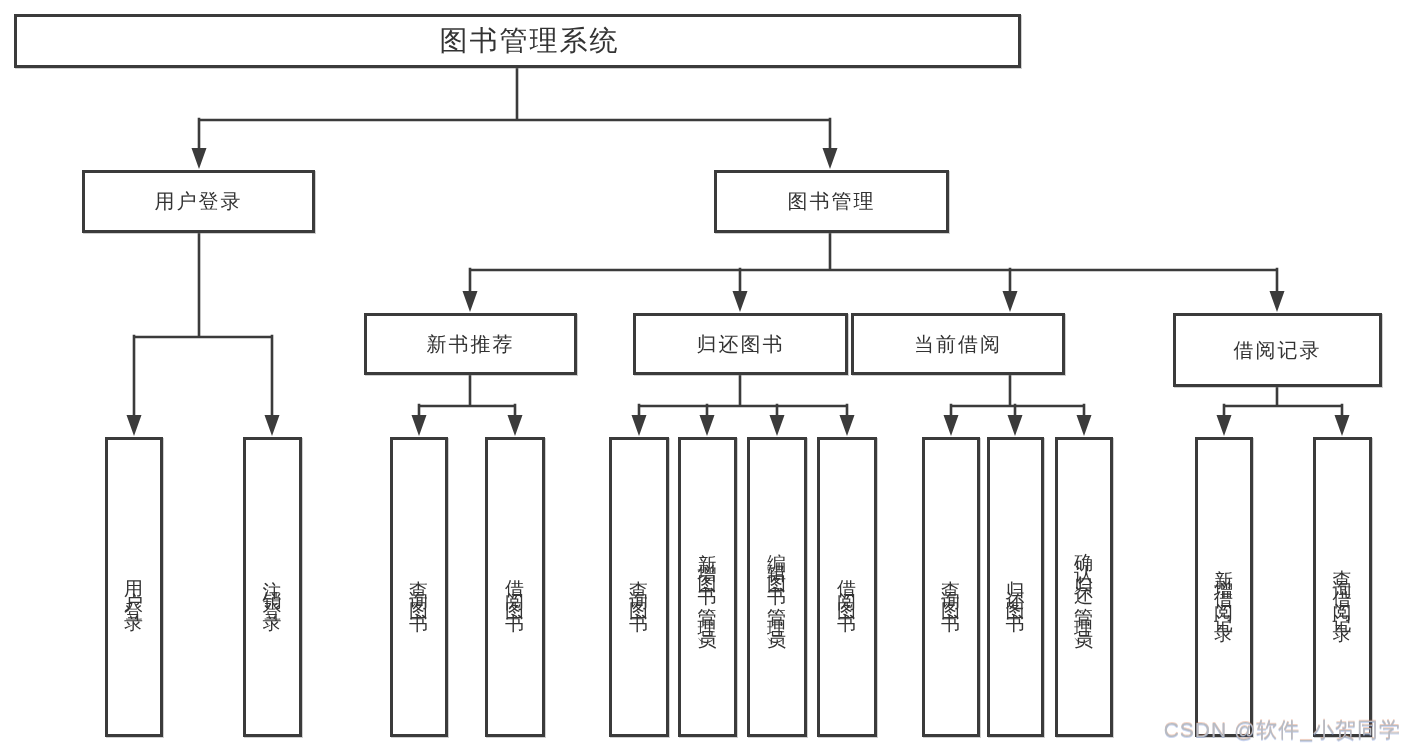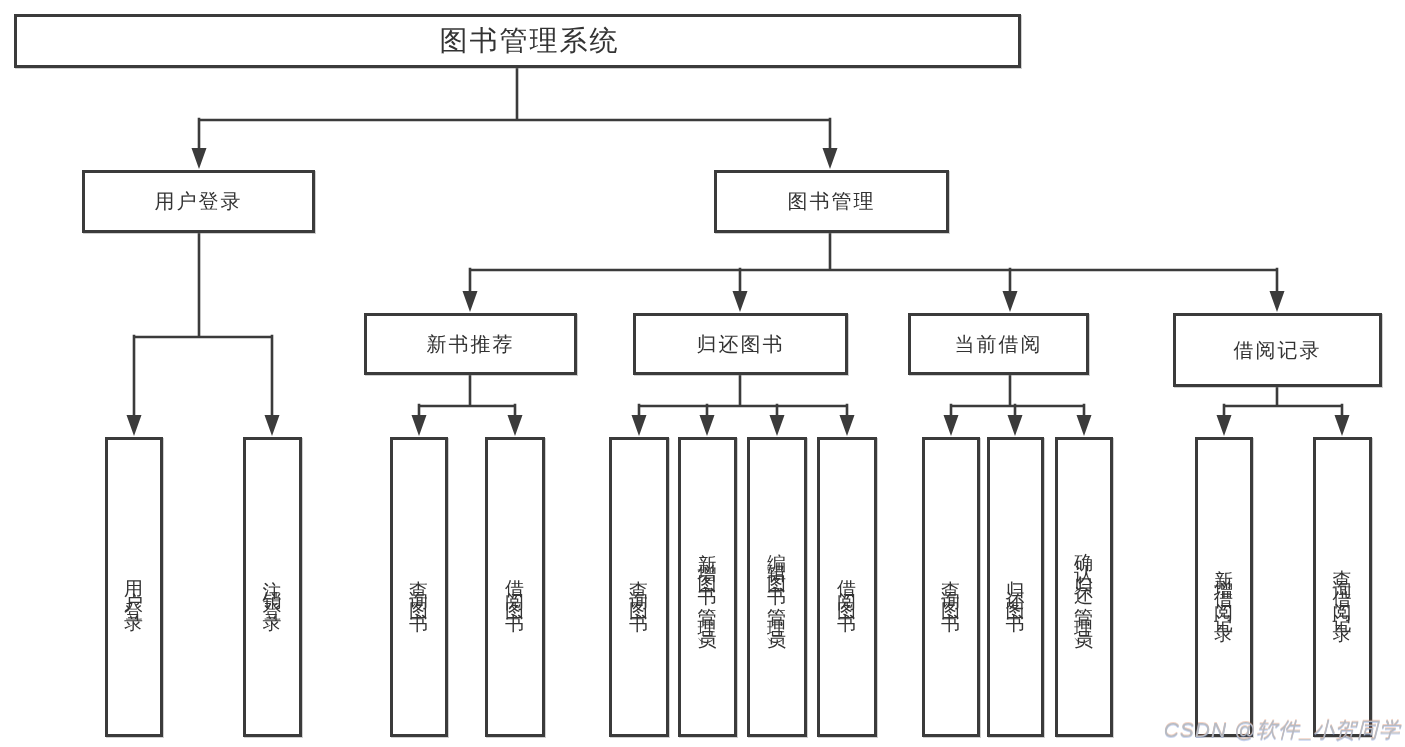--- a/index.html
+++ b/index.html
@@ -49,21 +49,20 @@
   .watermark {
     position: absolute;
     right: 4px;
     top: 716px;
     font-size: 21px;
     letter-spacing: 1px;
     color: #b7bbc2;
     text-shadow: 0 -1px 0 rgba(222,130,90,0.35), 0 1px 0 rgba(110,140,220,0.35);
     white-space: nowrap;
     z-index: 5;
-    font-style: italic;
   }
 </style>
 </head>
 <body>
 
 <div class="canvas">
 
   <svg class="wires" viewBox="0 0 1405 747" xmlns="http://www.w3.org/2000/svg">
     <path class="wire" d="
       M517 68 V120 M199 120 H830 M199 119 V150 M830 119 V150
@@ -105,21 +104,21 @@
   <div class="node h" style="left:714px; top:170px; width:235px; height:63px">
     <span class="lbl">图书管理</span>
   </div>
 
   <div class="node h" style="left:364px; top:313px; width:213px; height:62px">
     <span class="lbl">新书推荐</span>
   </div>
   <div class="node h" style="left:633px; top:313px; width:215px; height:62px">
     <span class="lbl">归还图书</span>
   </div>
-  <div class="node h" style="left:908px; top:313px; width:181px; height:62px">
+  <div class="node h" style="left:851px; top:313px; width:214px; height:62px">
     <span class="lbl">当前借阅</span>
   </div>
   <div class="node h" style="left:1173px; top:313px; width:209px; height:74px">
     <span class="lbl">借阅记录</span>
   </div>
 
   <div class="node v" style="left:105px; top:437px; width:58px; height:300px">
     <span class="lbl">用户登录</span>
   </div>
   <div class="node v" style="left:243px; top:437px; width:59px; height:300px">

